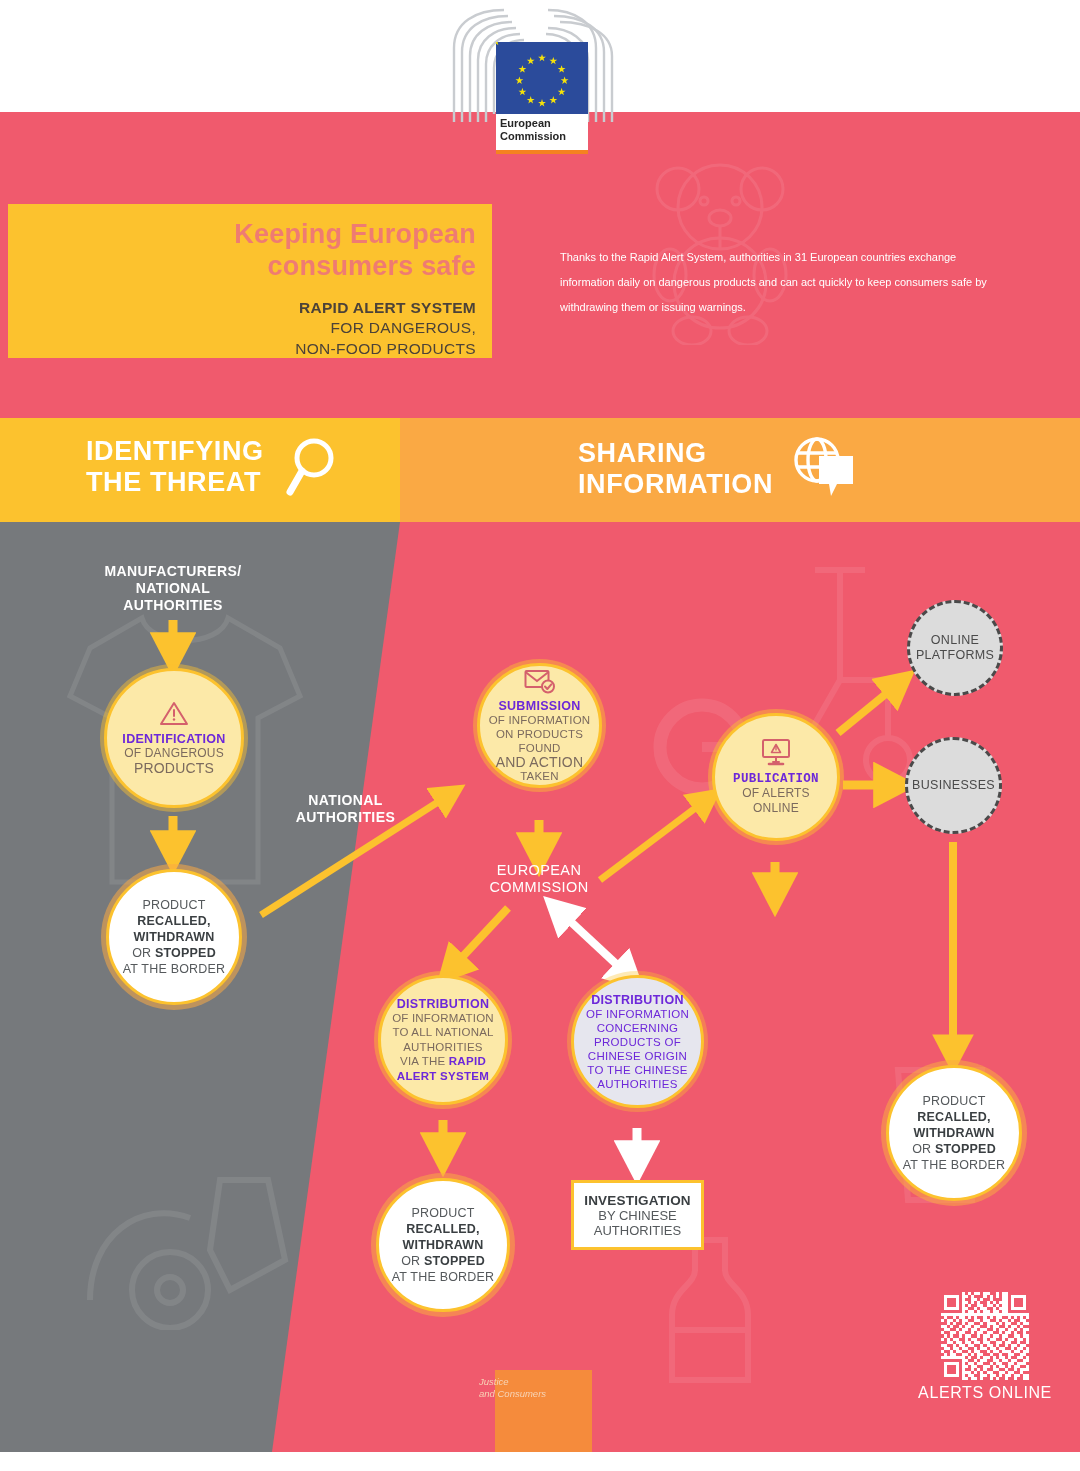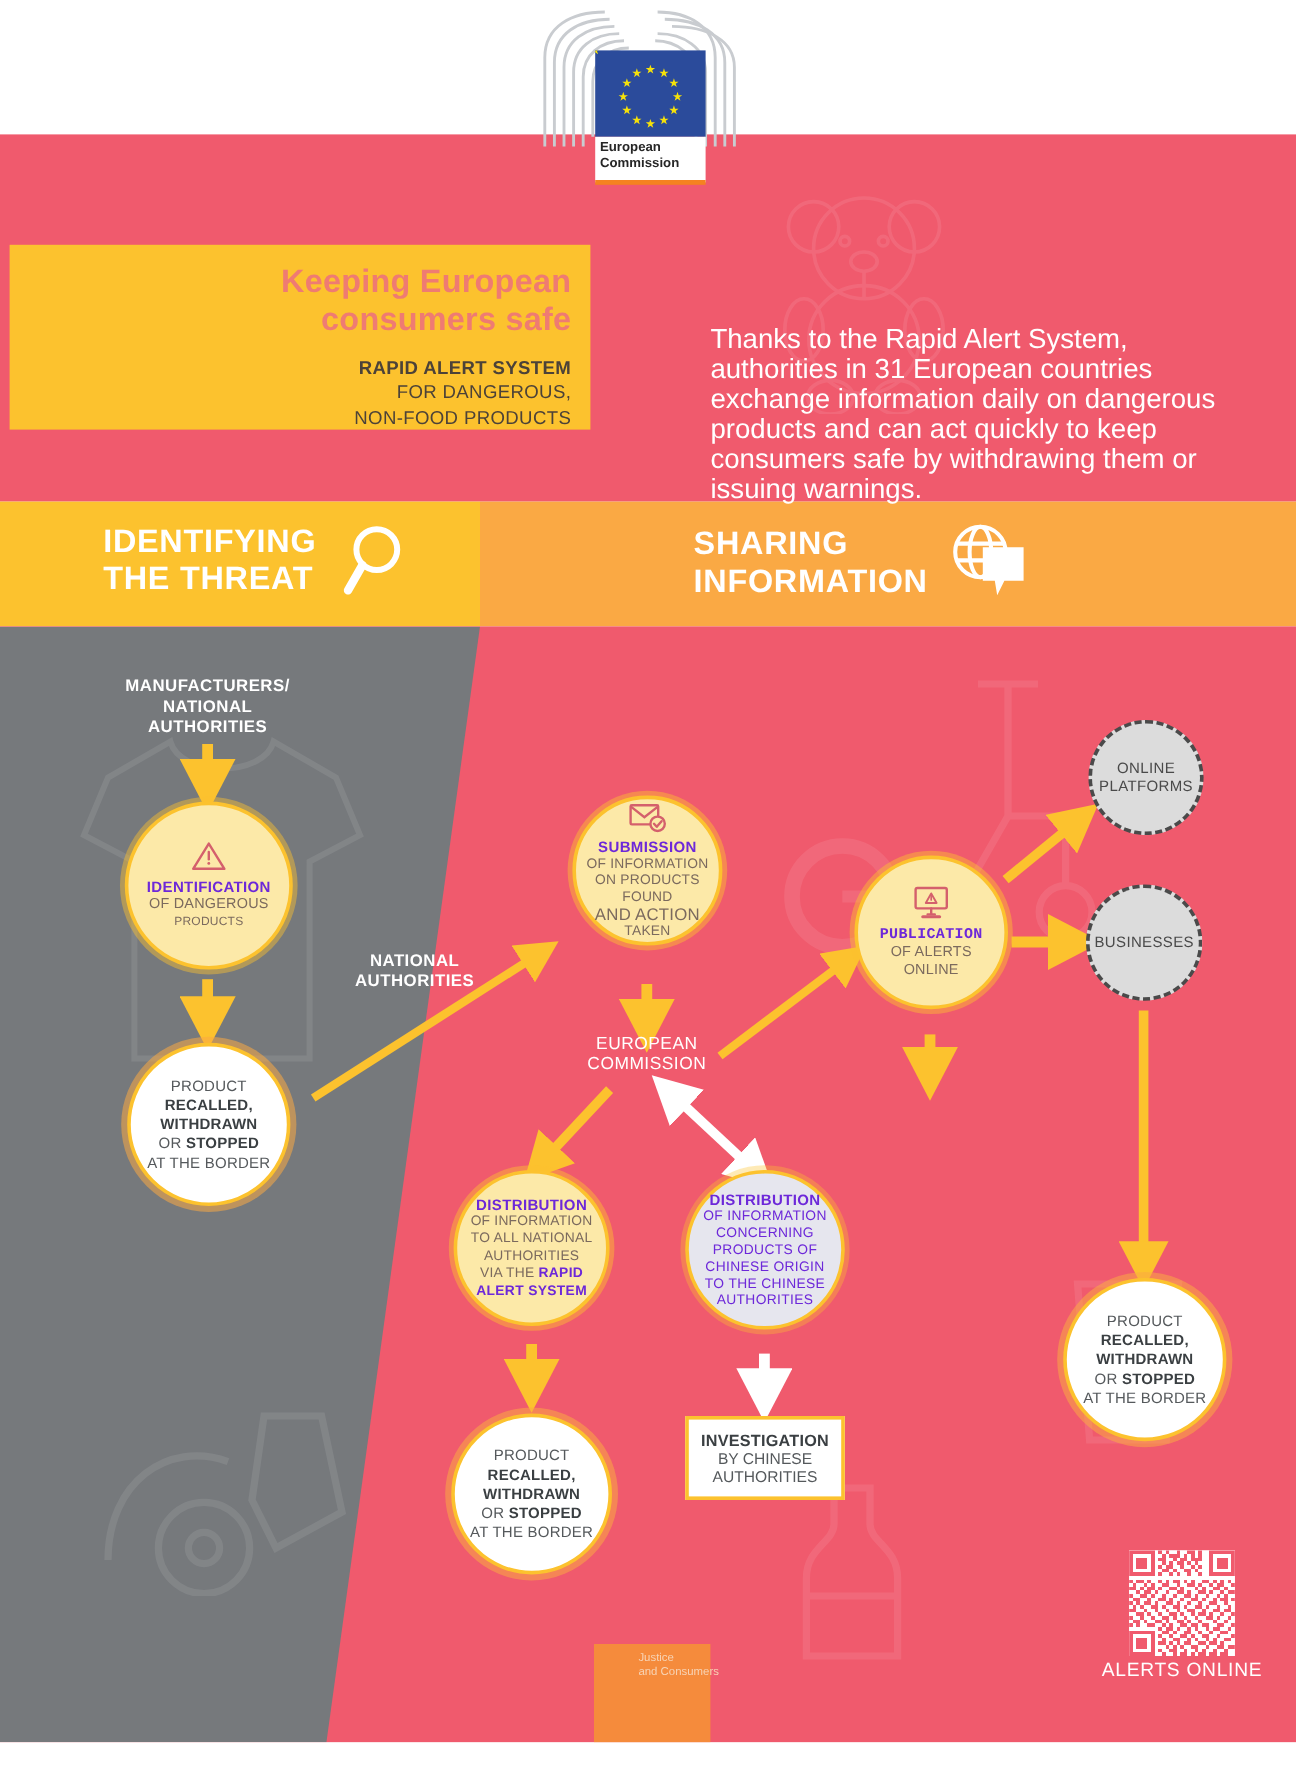--- a/index.html
+++ b/index.html
@@ -25,21 +25,21 @@
   .logo-lines{position:absolute;left:0;top:0;width:168px;height:120px;}
 
   
   .title-box{position:absolute;left:8px;top:204px;width:484px;height:154px;background:#fcc22e;
              box-sizing:border-box;padding:14px 16px 0 0;text-align:right;}
   .title-main{color:#ef7b72;font-size:27px;line-height:32px;font-weight:bold;letter-spacing:.2px;}
   .title-sub1{color:#4c4238;font-size:15.5px;font-weight:bold;margin-top:17px;letter-spacing:.3px;}
   .title-sub2{color:#4c4238;font-size:15.5px;line-height:21px;letter-spacing:.3px;}
 
   
-  .intro{position:absolute;left:592px;top:245px;width:430px;color:#ffffff;font-size:23px;line-height:25px;margin-top:25px;}
+  .intro{position:absolute;left:560px;top:245px;width:430px;color:#ffffff;font-size:11px;line-height:25px;}
 
   
   .sec{position:absolute;display:flex;align-items:center;gap:18px;color:#ffffff;}
   .sec-title{font-size:27px;line-height:31px;font-weight:bold;letter-spacing:.6px;}
   .sec-ident{left:86px;top:436px;}
   .sec-share{left:578px;top:436px;}
 
   
   .node{position:absolute;border-radius:50%;display:flex;flex-direction:column;align-items:center;
         justify-content:center;text-align:center;box-sizing:border-box;}
@@ -69,21 +69,21 @@
   
   .arrows{position:absolute;left:0;top:0;width:1080px;height:1471px;pointer-events:none;}
 
   
   .qr{position:absolute;left:941px;top:1292px;width:88px;height:88px;background:#ffffff;}
   .qr-label{position:absolute;left:890px;top:1384px;width:190px;text-align:center;color:#ffffff;
             font-size:16px;letter-spacing:.6px;}
 
   
   .dg{position:absolute;left:495px;top:1370px;width:97px;height:82px;background:#f58b3c;}
-  .dg-txt{position:absolute;left:532px;top:1376px;color:#f7d4b6;font-size:9.5px;line-height:12px;}
+  .dg-txt{position:absolute;left:479px;top:1376px;color:#f7d4b6;font-size:9.5px;line-height:12px;font-style:italic;}
 
   .wm{position:absolute;opacity:.085;}
 </style>
 </head>
 <body>
 
 <div id="poster">
 
   <div class="band-pink"></div>
   <div class="band-yellow"></div>
@@ -264,21 +264,21 @@
   </div>
 
   <div class="node n-yellow" style="left:104px;top:668px;width:140px;height:140px;">
     <svg width="30" height="26" viewBox="0 0 30 26" fill="none" stroke="#d4606c" stroke-width="2">
       <path d="M15 3 L28 24 H2 Z" stroke-linejoin="round"></path>
         <path d="M15 10 V16" stroke-linecap="round"></path>
         <circle cx="15" cy="19.5" r="1.2" fill="#d4606c" stroke="none"></circle>
     </svg>
     <div class="n-head" style="font-size:12.5px;margin-top:6px;">IDENTIFICATION</div>
     <div class="n-body" style="font-size:12px;line-height:15px;">OF DANGEROUS</div>
-    <div class="n-body" style="font-size:10px;line-height:15px;">PRODUCTS</div>
+    <div class="n-body" style="font-size:14px;line-height:15px;">PRODUCTS</div>
   </div>
 
   <div class="node n-white" style="left:106px;top:869px;width:136px;height:136px;">
     <div class="n-dark" style="font-size:12.5px;line-height:16px;">
       <span>PRODUCT </span><b>RECALLED,</b>
     </div>
     <div class="n-dark" style="font-size:12.5px;line-height:16px;"><b>WITHDRAWN</b></div>
     <div class="n-dark" style="font-size:12.5px;line-height:16px;">
       <span>OR </span><b>STOPPED</b>
     </div>

